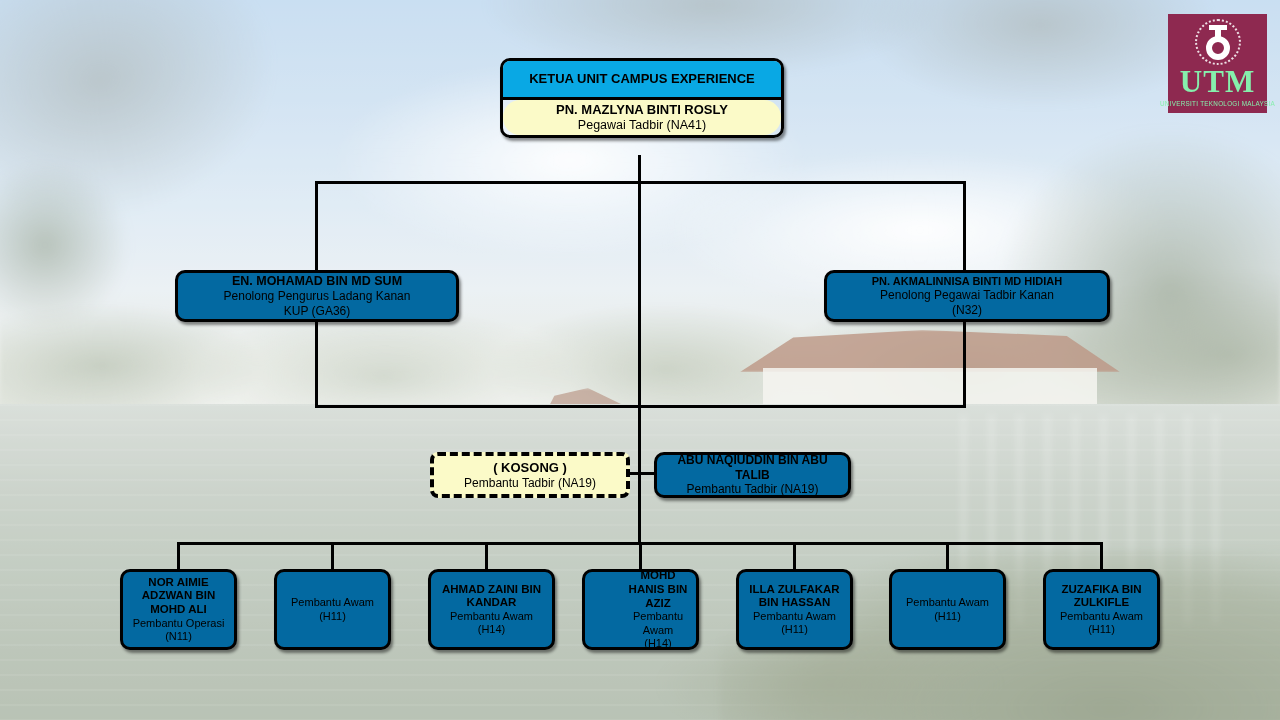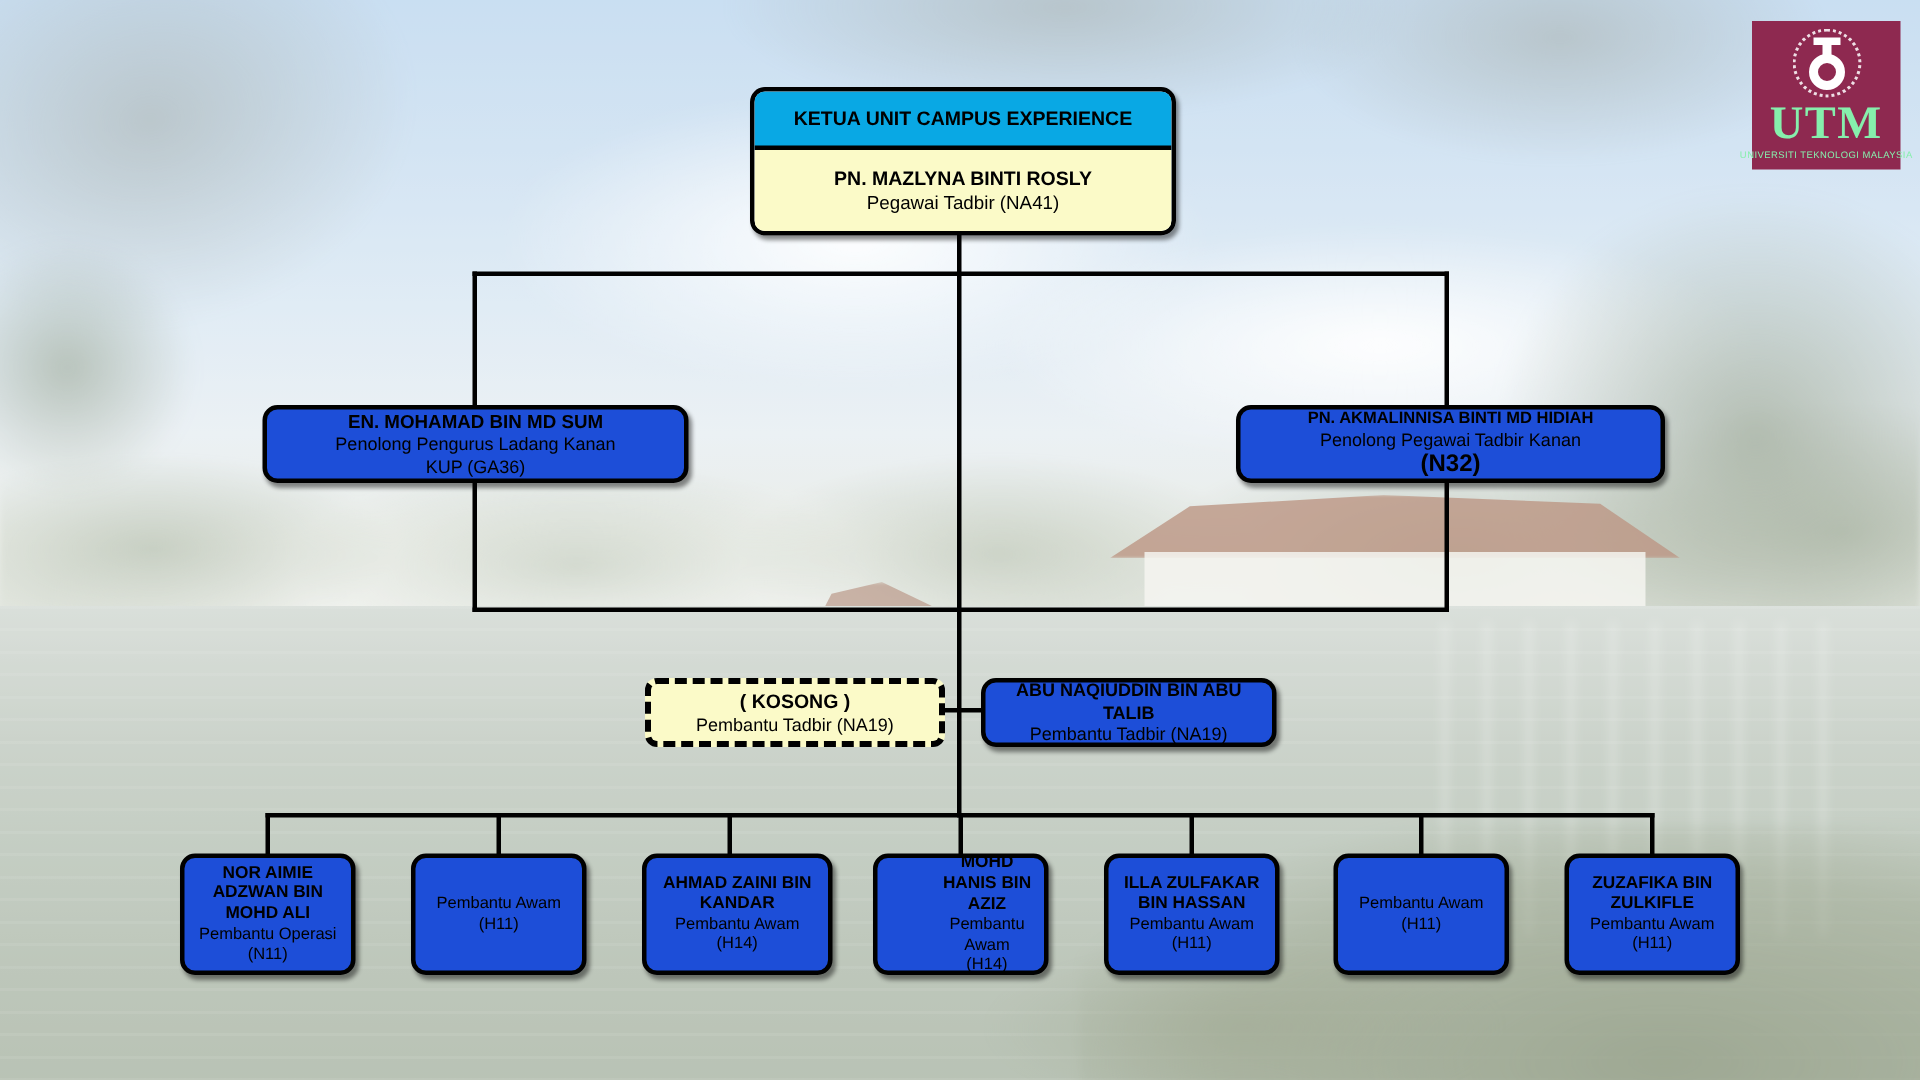--- a/index.html
+++ b/index.html
@@ -47,32 +47,32 @@
 
   
   .hline,.vline{position:absolute;background:#000;}
   .hline{height:3px;}
   .vline{width:3px;}
 
   
   .node{position:absolute;box-sizing:border-box;border:3px solid #000;border-radius:10px;
         box-shadow:2px 3px 3px rgba(0,0,0,.45);display:flex;flex-direction:column;
         align-items:center;justify-content:center;text-align:center;line-height:1.2;padding:2px 3px;}
-  .green{background:#1d4ed8;}
+  .green{background:#0369a1;}
   .dashed{border:4px dashed #000;border-radius:8px;box-shadow:none;background:#FBFAC8;}
   .nm{font-weight:bold;font-size:13px;}
   .sub{font-size:12.5px;}
   .nm4{font-weight:bold;font-size:11.5px;}
   .sub4{font-size:11px;}
 
-  .root{left:500px;top:58px;width:284px;height:99px;padding:0;overflow:hidden;
+  .root{left:500px;top:58px;width:284px;height:80px;padding:0;overflow:hidden;
         display:flex;flex-direction:column;align-items:stretch;}
   .root-header{background:#09A8E4;border-bottom:3px solid #000;height:36px;flex:0 0 auto;
         display:flex;align-items:center;justify-content:center;font-weight:bold;font-size:13px;}
-  .root-body{background:#FBFAC8;flex:1;display:flex;flex-direction:column;align-items:center;justify-content:center;gap:1px;}
+  .root-body{background:#FBFAC8;flex:1;display:flex;flex-direction:column;align-items:center;justify-content:center;gap:1px;border-radius:17px;}
 
   
   .logo{position:absolute;left:1168px;top:14px;width:99px;height:99px;background:#8E2950;
         display:flex;flex-direction:column;align-items:center;color:#86efac;box-sizing:border-box;}
   .emblem{position:relative;width:46px;height:46px;margin-top:5px;}
   .emblem *{position:absolute;box-sizing:border-box;}
   .ring-outer{inset:0;border:2px dotted rgba(255,255,255,.85);border-radius:50%;}
   .tbar-h{left:14px;top:6px;width:18px;height:5px;background:#fff;}
   .tbar-v{left:20px;top:11px;width:6px;height:8px;background:#fff;}
   .ring-inner{left:11px;top:17px;width:24px;height:24px;border:6px solid #fff;border-radius:50%;}
@@ -131,21 +131,21 @@
   </div>
 
   <div class="node green" style="left:175px;top:270px;width:284px;height:52px;">
     <div class="nm" style="font-size:12.5px;">EN. MOHAMAD BIN MD SUM</div>
     <div class="sub" style="font-size:12px;">Penolong Pengurus Ladang Kanan</div>
     <div class="sub" style="font-size:12px;">KUP (GA36)</div>
   </div>
   <div class="node green" style="left:824px;top:270px;width:286px;height:52px;">
     <div class="nm" style="font-size:11px;">PN. AKMALINNISA BINTI MD HIDIAH</div>
     <div class="sub" style="font-size:12px;">Penolong Pegawai Tadbir Kanan</div>
-    <div class="sub" style="font-size:16px;font-weight:bold;">(N32)</div>
+    <div class="sub" style="font-size:12px;">(N32)</div>
   </div>
 
   <div class="node dashed" style="left:430px;top:452px;width:200px;height:46px;">
     <div class="nm">( KOSONG )</div>
     <div class="sub" style="font-size:12px;">Pembantu Tadbir (NA19)</div>
   </div>
   <div class="node green" style="left:654px;top:452px;width:197px;height:46px;">
     <div class="nm" style="font-size:12px;">ABU NAQIUDDIN BIN ABU TALIB</div>
     <div class="sub" style="font-size:12px;">Pembantu Tadbir (NA19)</div>
   </div>

